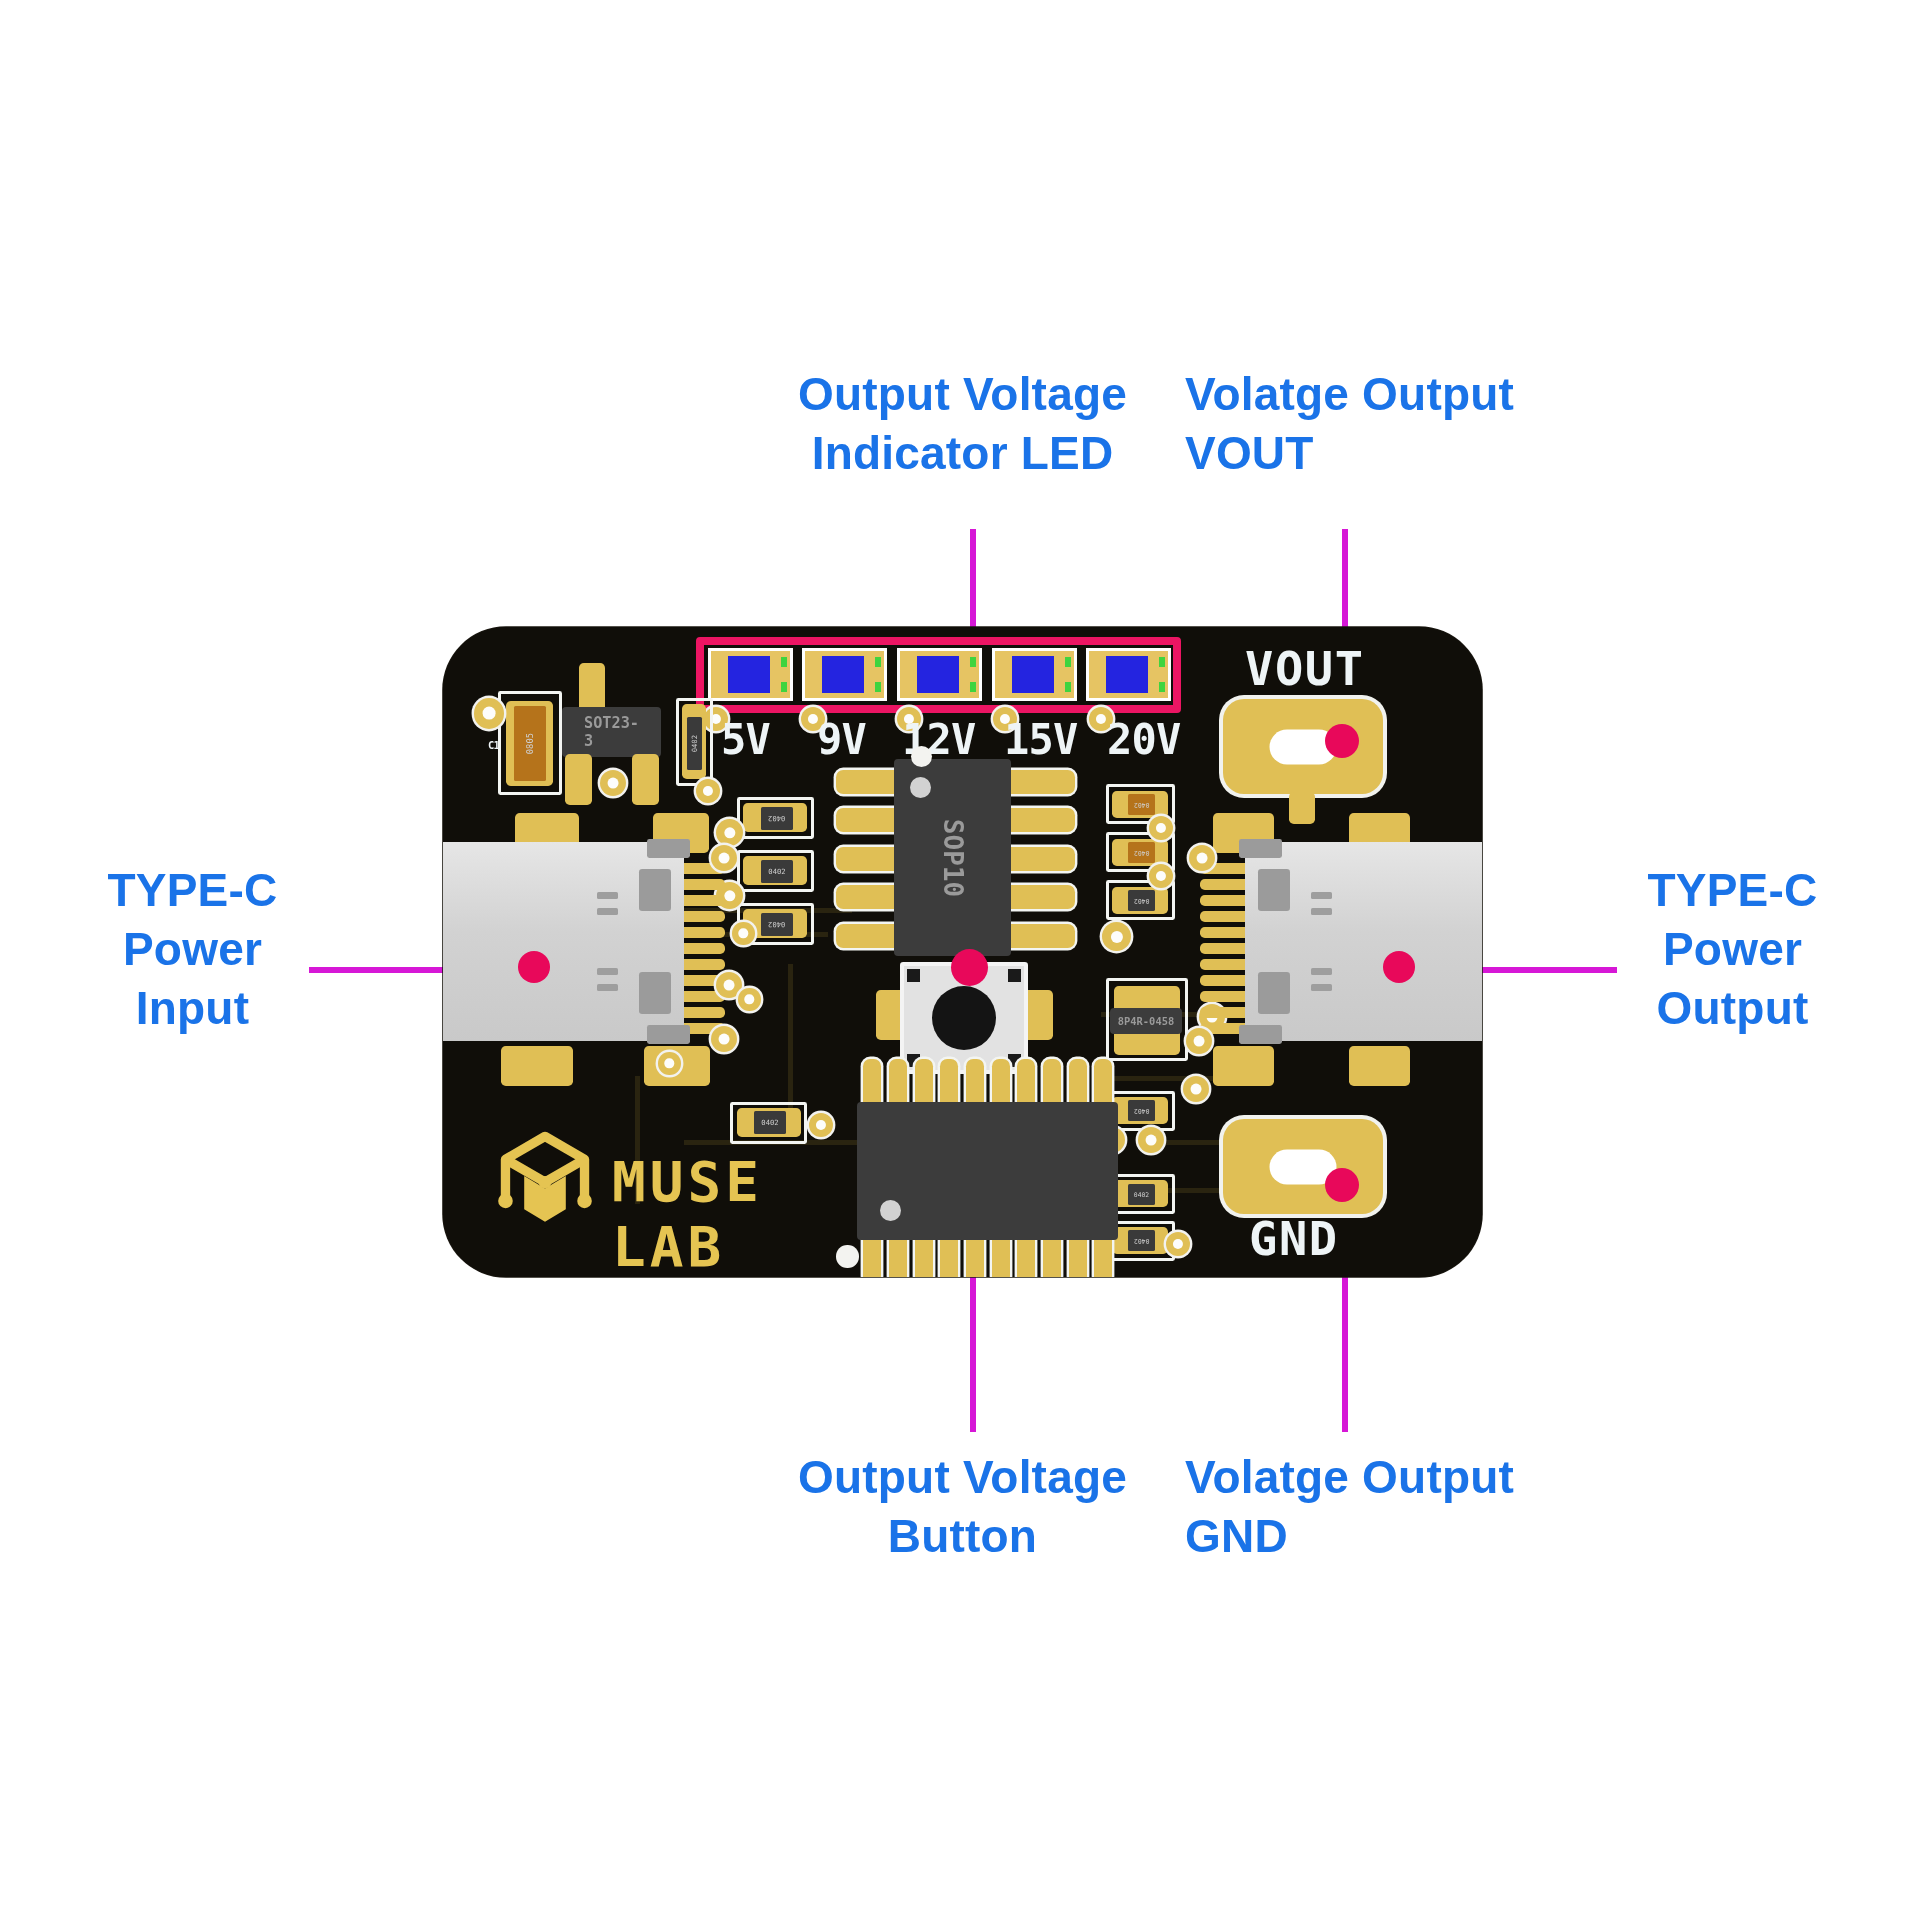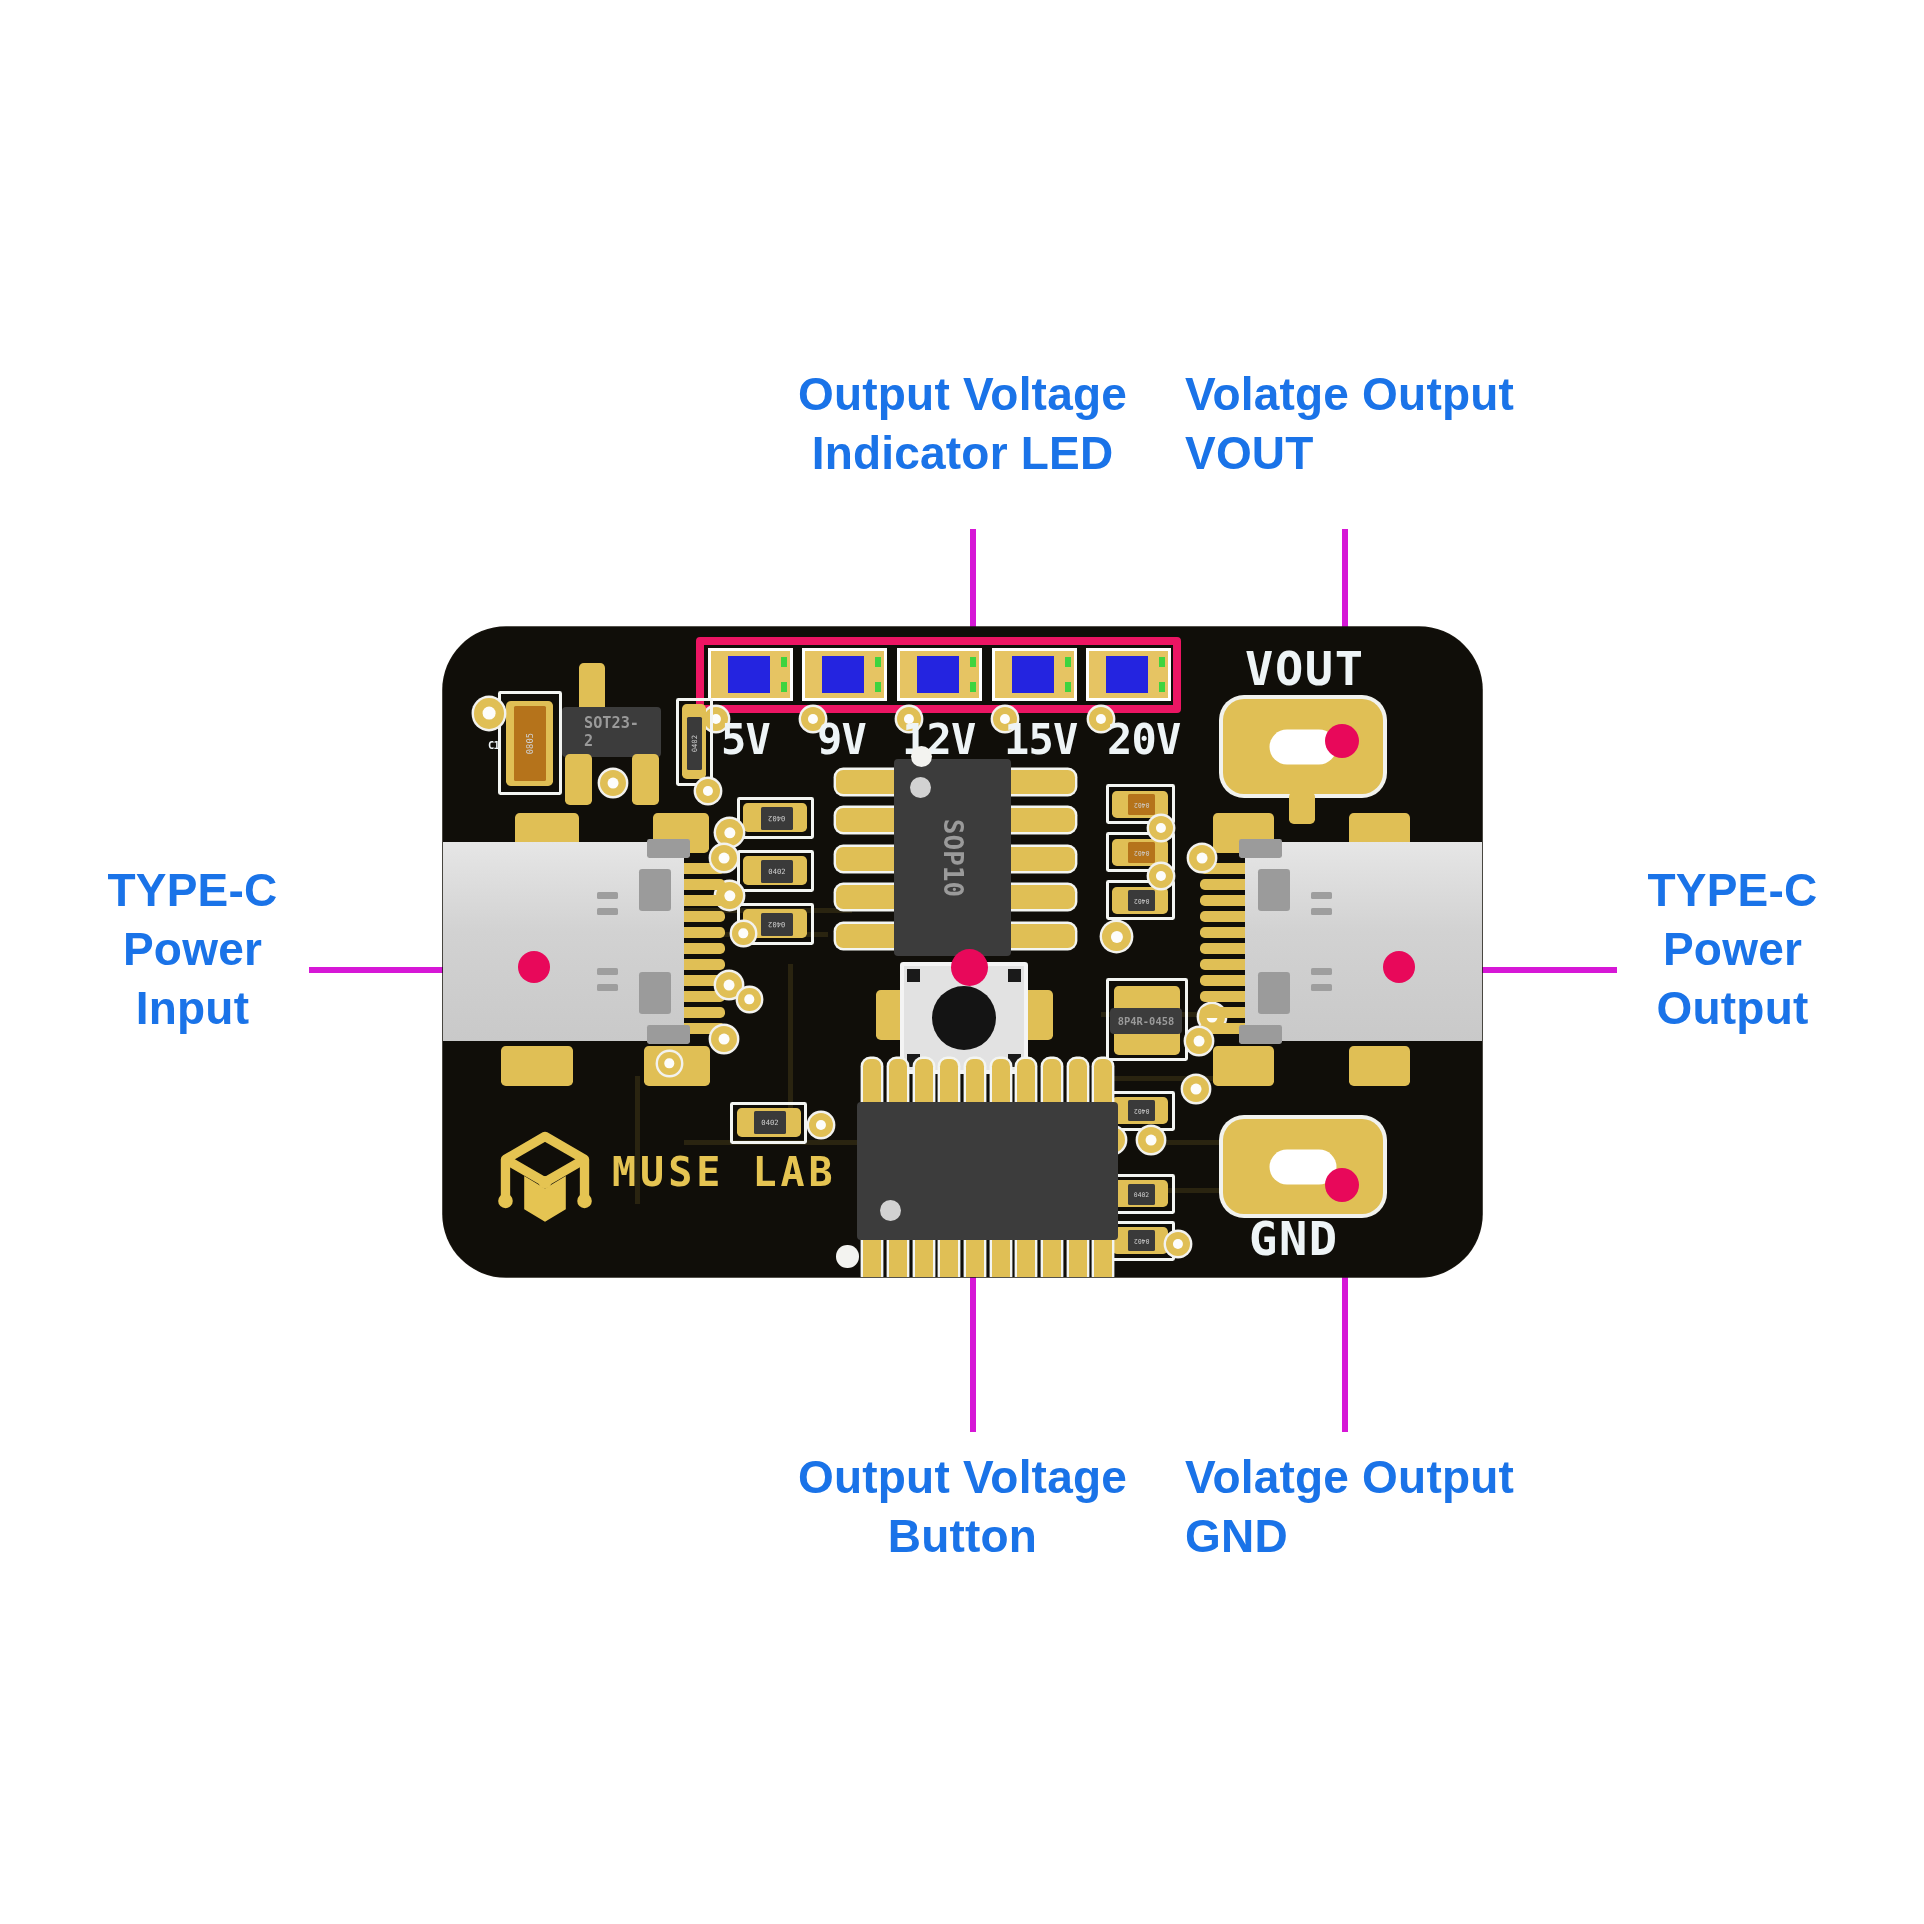--- a/index.html
+++ b/index.html
@@ -207,21 +207,21 @@
 
     <div class="outline" style="left:55px;top:64px;width:64px;height:104px;"></div>
     <div class="pad r" style="left:63px;top:74px;width:47px;height:85px;"></div>
     <div class="smd cap" style="left:71px;top:79px;width:32px;height:75px;">
       <span class="t" style="writing-mode:vertical-rl;">0805</span>
     </div>
     <div class="silk" style="left:45px;top:112px;font-size:10.4px;">C1</div>
 
     <div class="pad r" style="left:136px;top:36px;width:26px;height:58px;"></div>
     <div class="ic" style="left:119px;top:80px;width:99px;height:50px;">
-      <div class="mark" style="left:50%;top:50%;transform:translate(-50%,-50%);font-size:15.2px;">SOT23-2</div>
+      <div class="mark" style="left:50%;top:50%;transform:translate(-50%,-50%);font-size:15.2px;">SOT23-3</div>
     </div>
     <div class="pad r" style="left:122px;top:127px;width:27px;height:51px;"></div>
     <div class="pad r" style="left:189px;top:127px;width:27px;height:51px;"></div>
     <div class="via" style="left:157px;top:143px;width:26px;height:26px;">
           <i></i>
         </div>
     <div class="via" style="left:30.5px;top:71px;width:30.5px;height:30.5px;">
           <i></i>
         </div>
 
@@ -394,21 +394,21 @@
       <svg width="104" height="104" viewBox="0 0 100 100" style="position:absolute;left:0;top:3.2px;">
         <g fill="none" stroke="#e5c452" stroke-width="9" stroke-linejoin="round">
           <path d="M12,70 L12,32 L50,10 L88,32 L88,70"></path>
           <path d="M12,32 L50,54 L88,32"></path>
         </g>
         <path d="M30,48 L50,60 L70,48 L70,80 L50,92 L30,80 Z" fill="#e5c452"></path>
         <circle cx="12" cy="72" r="7" fill="#e5c452"></circle>
         <circle cx="88" cy="72" r="7" fill="#e5c452"></circle>
         <circle cx="50" cy="54" r="6" fill="#e5c452"></circle>
       </svg>
-      <div class="txt" style="left:119px;top:26px;font-size:40px;">MUSE LAB</div>
+      <div class="txt" style="left:119px;top:26px;font-size:56px;">MUSE LAB</div>
     </div>
 
     <div class="silk" style="left:229px;top:425px;font-size:12px;color:#8f9496;">R10</div>
 
     <div class="silk" style="left:802px;top:14.4px;font-size:47px;letter-spacing:1.6px;">VOUT</div>
     <div class="bigpad" style="left:780px;top:72px;width:160px;height:95px;">
       <div class="slot" style="width:67px;height:35px;"></div>
     </div>
     <div class="pad r" style="left:846px;top:165px;width:26px;height:32px;"></div>
 

